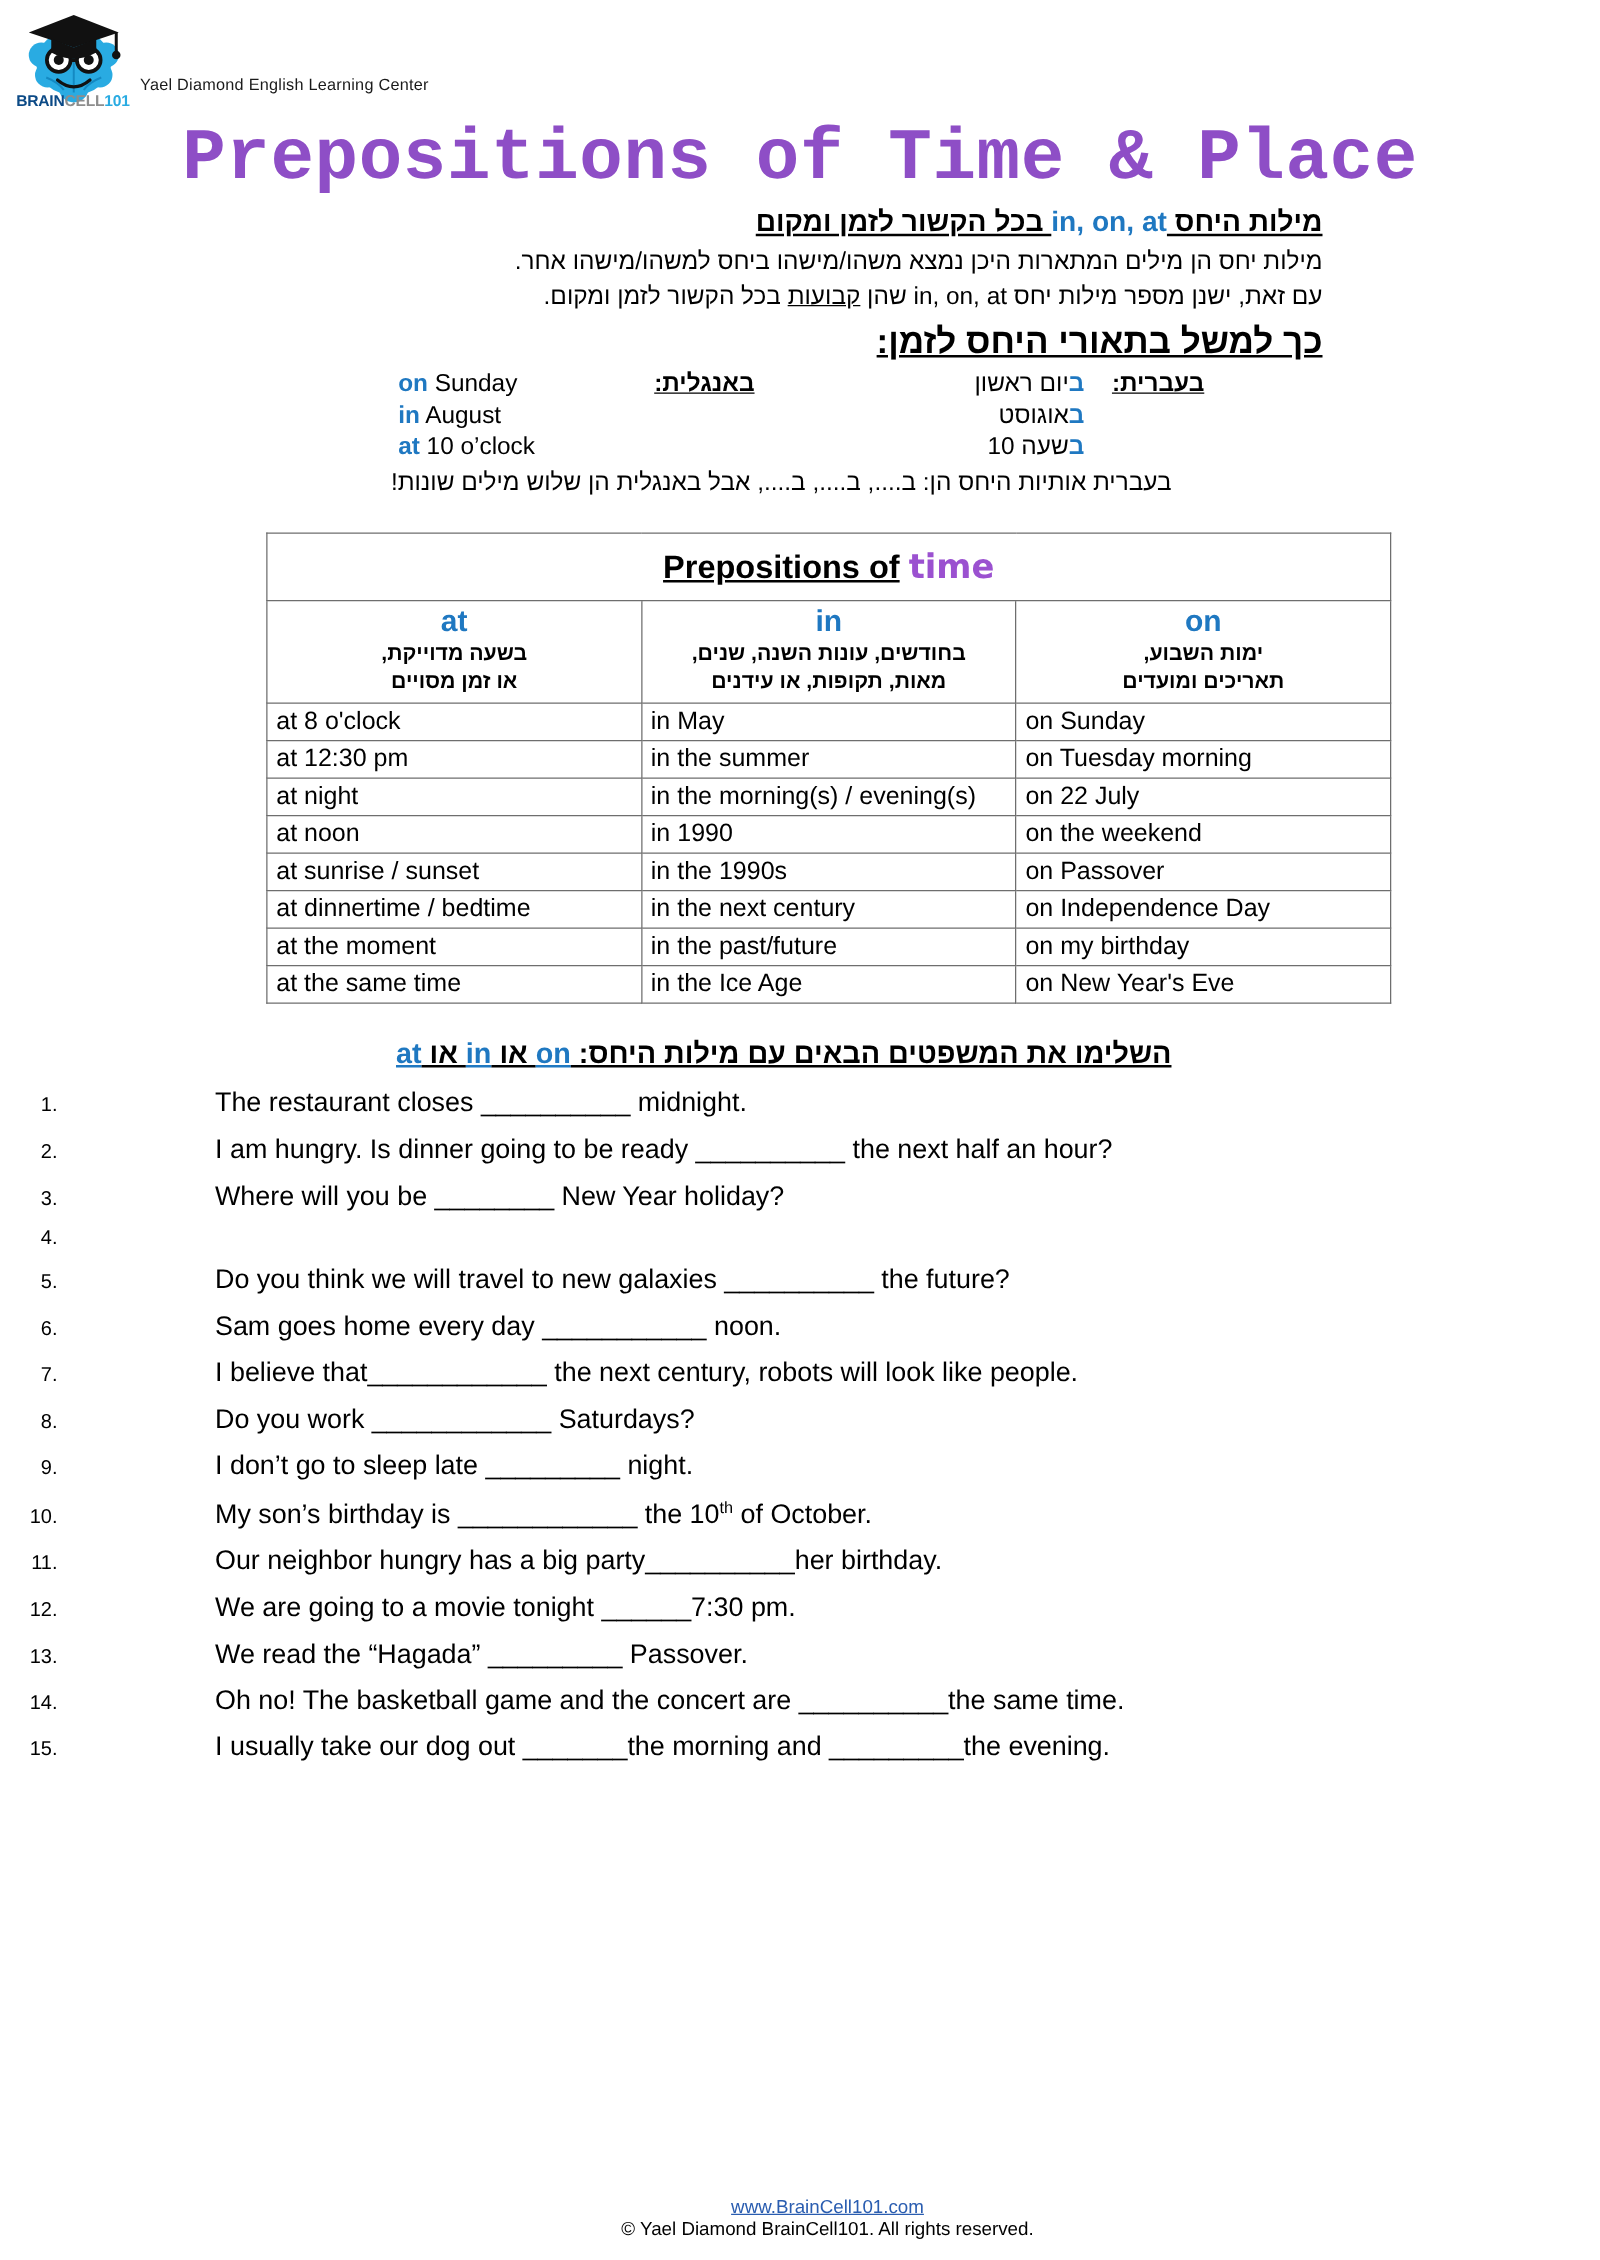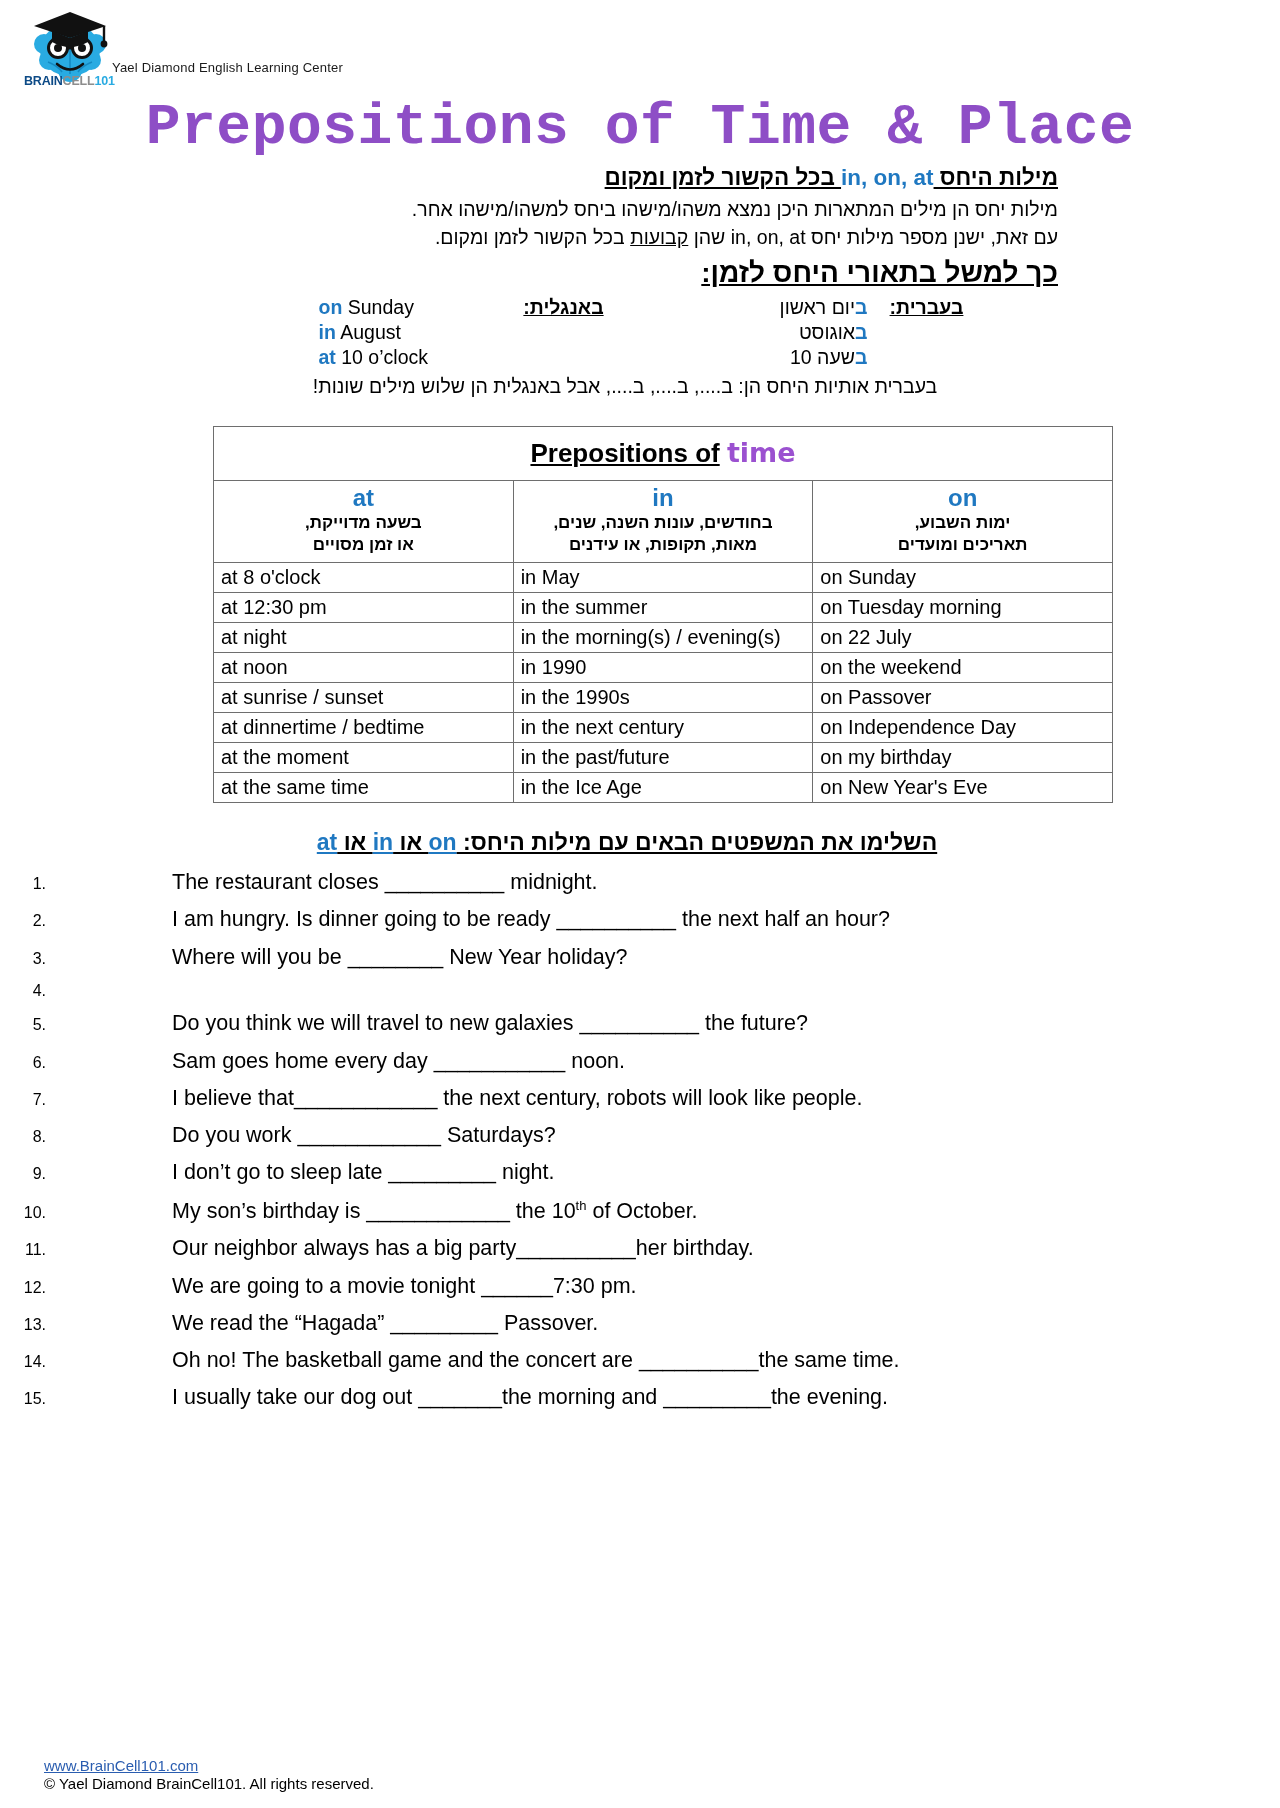--- a/index.html
+++ b/index.html
@@ -9,21 +9,21 @@
     background:#ffffff;
     font-family:"Liberation Sans", sans-serif;
     color:#000;
     position:relative;
     overflow:hidden;
   }
 
   
   .topbar { position:relative; height:92px; }
   .logo-wrap{
-    position:absolute; left:22px; top:4px;
+    position:absolute; left:11px; top:4px;
     width:96px; height:84px;
   }
   .logo-svg{ display:block; }
   .brandname{
     position:absolute; left:112px; top:60px;
     font-size:13px; letter-spacing:.2px;
     color:#1a1a1a; white-space:nowrap;
   }
 
   
@@ -129,20 +129,21 @@
   }
   .qtext{
     font-size:21.5px; line-height:1.2; color:#000;
     padding-left:110px;
   }
   .qtext sup{ font-size:13px; vertical-align:super; }
 
   
   .footer{
     position:absolute; left:0; right:0; bottom:16px;
+    text-align:center;
     padding-left:44px;
   }
   .footer .site{
     color:#2a5db0; text-decoration:underline; font-size:15px; display:block;
   }
   .footer .copy{ font-size:15px; color:#000; display:block; margin-top:1px; }
 </style>
 </head>
 <body>
 
@@ -333,21 +334,21 @@
   <div class="qrow">
     <div class="qnum">9.</div>
     <div class="qtext">I don’t go to sleep late _________ night.</div>
   </div>
   <div class="qrow">
     <div class="qnum">10.</div>
     <div class="qtext"><span>My son’s birthday is ____________ the 10</span><sup>th</sup><span> of October.</span></div>
   </div>
   <div class="qrow">
     <div class="qnum">11.</div>
-    <div class="qtext">Our neighbor always has a big party__________her birthday.</div>
+    <div class="qtext">Our neighbor hungry has a big party__________her birthday.</div>
   </div>
   <div class="qrow">
     <div class="qnum">12.</div>
     <div class="qtext">We are going to a movie tonight  ______7:30 pm.</div>
   </div>
   <div class="qrow">
     <div class="qnum">13.</div>
     <div class="qtext">We read the “Hagada” _________ Passover.</div>
   </div>
   <div class="qrow">

